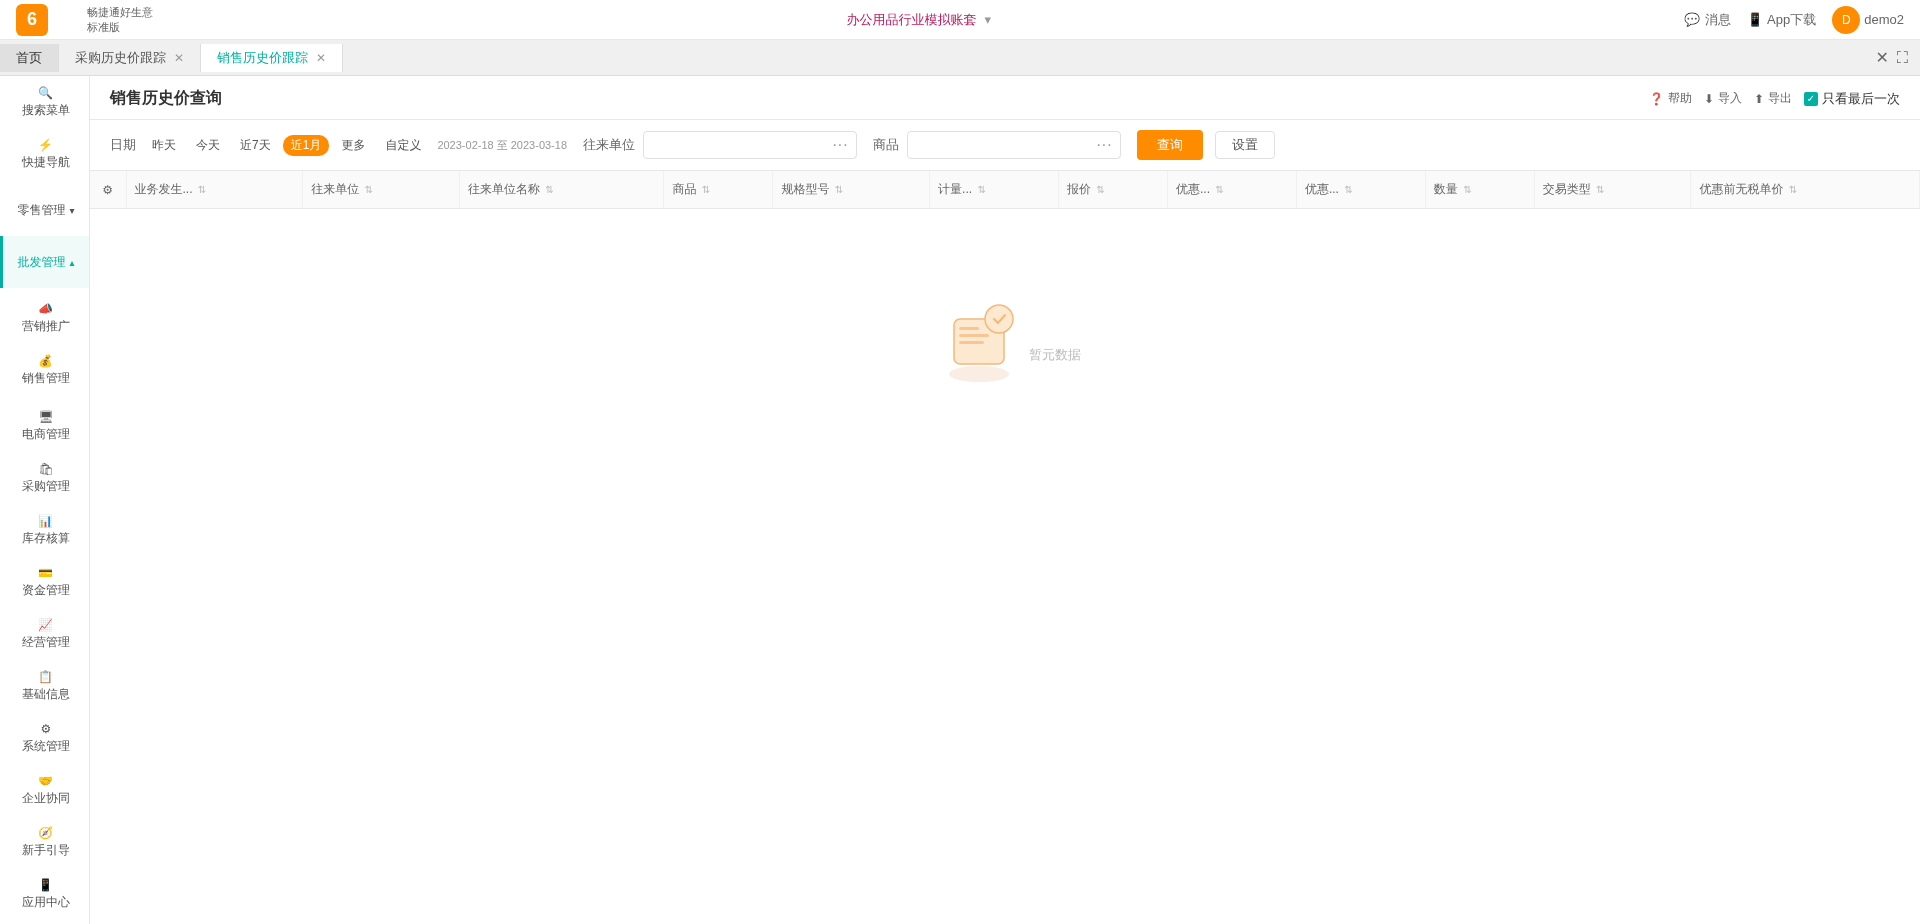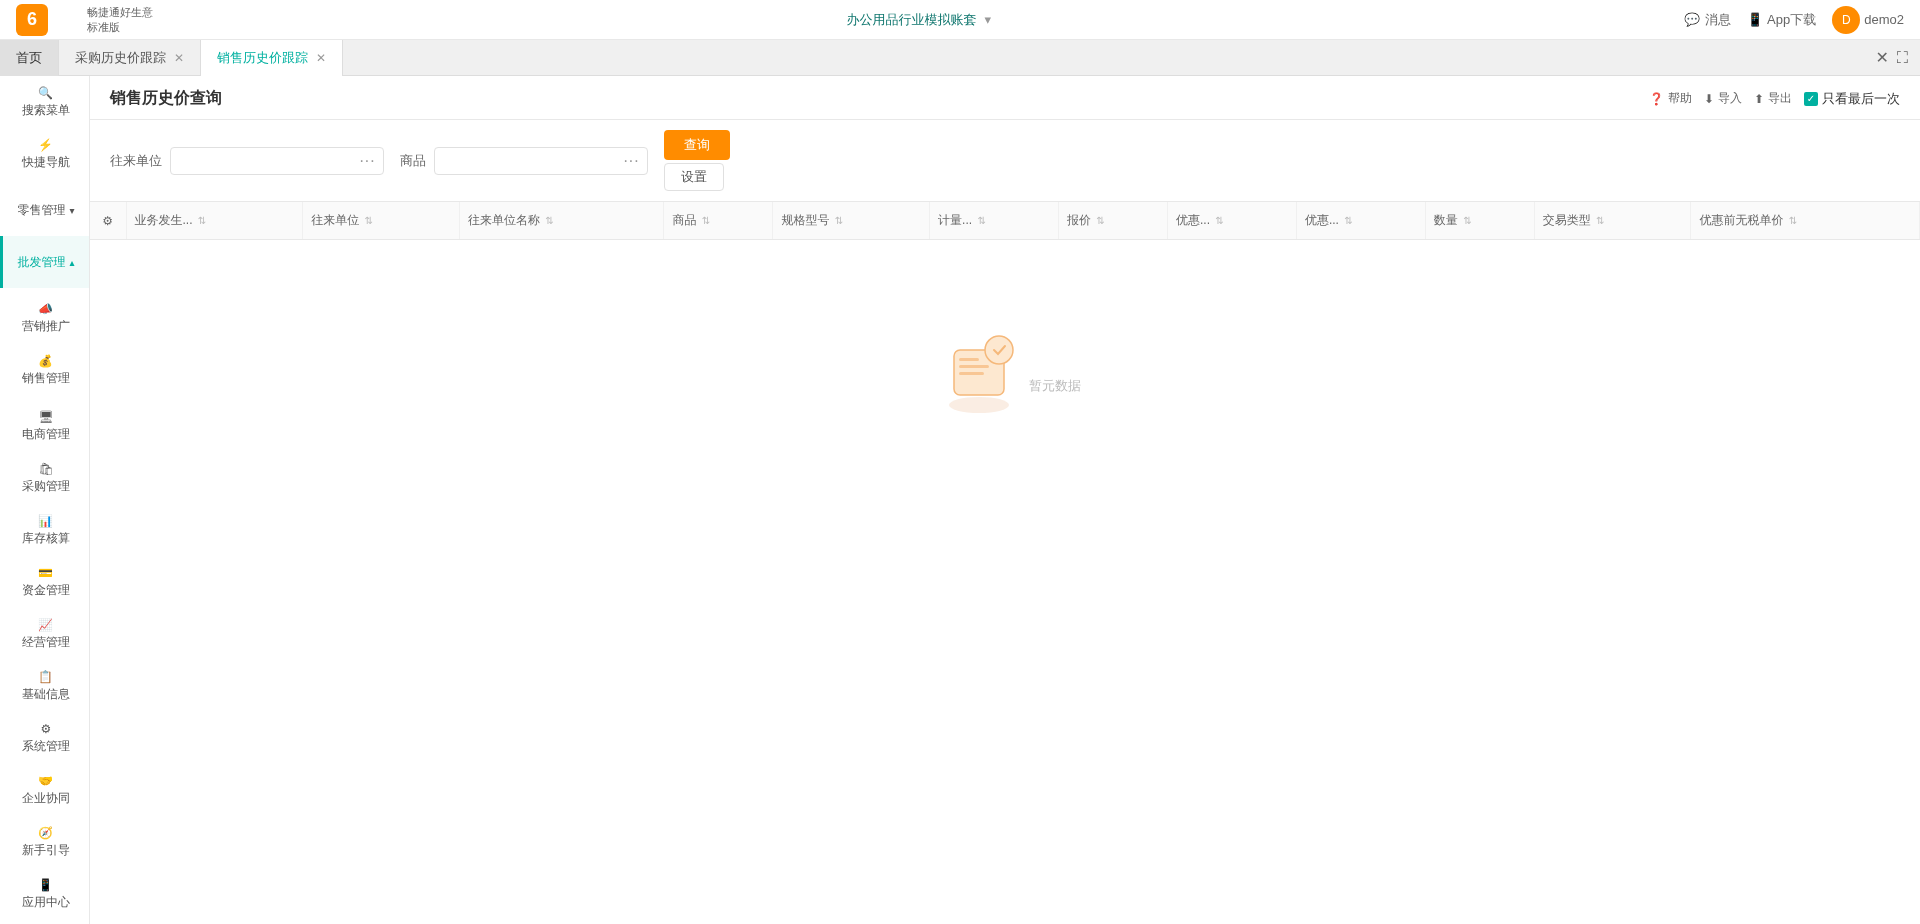--- a/index.html
+++ b/index.html
@@ -13,38 +13,38 @@
       align-items: center;
       justify-content: space-between;
       padding: 0 16px;
       border-bottom: 1px solid #e8e8e8;
       flex-shrink: 0;
     }
     .top-bar-left { display: flex; align-items: center; gap: 8px; }
     .logo-icon { width: 32px; height: 32px; background: #ff8c00; border-radius: 6px; display: flex; align-items: center; justify-content: center; color: white; font-size: 18px; font-weight: bold; }
     .logo-text { font-size: 11px; color: #666; line-height: 1.3; margin-left: 31px; }
     .top-bar-center { display: flex; align-items: center; gap: 8px; color: #666; font-size: 13px; }
-    .top-bar-center span { color: #0f766e; }
+    .top-bar-center span { color: #be185d; }
     .top-bar-right { display: flex; align-items: center; gap: 16px; color: #666; font-size: 13px; }
     .top-bar-right .item { display: flex; align-items: center; gap: 4px; cursor: pointer; }
     .avatar { width: 28px; height: 28px; border-radius: 50%; background: #ff8c00; display: flex; align-items: center; justify-content: center; color: white; font-size: 12px; }
 
     
     .tab-bar {
       height: 36px;
       background: #f0f0f0;
       display: flex;
       align-items: center;
       padding: 0 0;
       border-bottom: 1px solid #ddd;
       flex-shrink: 0;
       position: relative;
     }
     .tab {
-      height: 36px;
+      height: 28px;
       padding: 0 16px;
       display: flex;
       align-items: center;
       gap: 6px;
       cursor: pointer;
       font-size: 13px;
       color: #555;
       border-right: 1px solid #ddd;
       white-space: nowrap;
     }
@@ -342,34 +342,48 @@
           <div class="checkbox-wrap">
             <div class="checkbox-blue">✓</div>
             <span>只看最后一次</span>
           </div>
         </div>
       </div>
     </div>
 
     <div class="filter-bar">
       <div class="filter-group">
+        <span class="filter-label">日期</span>
+        <div class="date-btns">
+          <button class="date-btn">昨天</button>
+          <button class="date-btn">今天</button>
+          <button class="date-btn">近7天</button>
+          <button class="date-btn active">近1月</button>
+          <button class="date-btn">更多</button>
+          <button class="date-btn">自定义</button>
+        </div>
+        <div style="display:flex;flex-direction:column;">
+          <span class="date-range-text">2023-02-18 至 2023-03-18</span>
+        </div>
+      </div>
+      <div class="filter-group">
         <span class="filter-label">往来单位</span>
         <div class="filter-input-wrap">
           <input class="filter-input" type="text" placeholder="" style="">
           <span class="filter-dots">···</span>
         </div>
       </div>
       <div class="filter-group">
         <span class="filter-label">商品</span>
         <div class="filter-input-wrap">
           <input class="filter-input" type="text" placeholder="" style="">
           <span class="filter-dots">···</span>
         </div>
       </div>
-      <div style="display:flex;flex-direction:column;gap:3px;align-items:flex-start;">
+      <div style="display:flex;gap:12px;align-items:center;">
         <button class="query-btn">查询</button>
         <button class="settings-btn">设置</button>
       </div>
     </div>
 
     <div class="table-area">
       <table class="data-table">
         <thead>
           <tr>
             <th class="gear-col">

